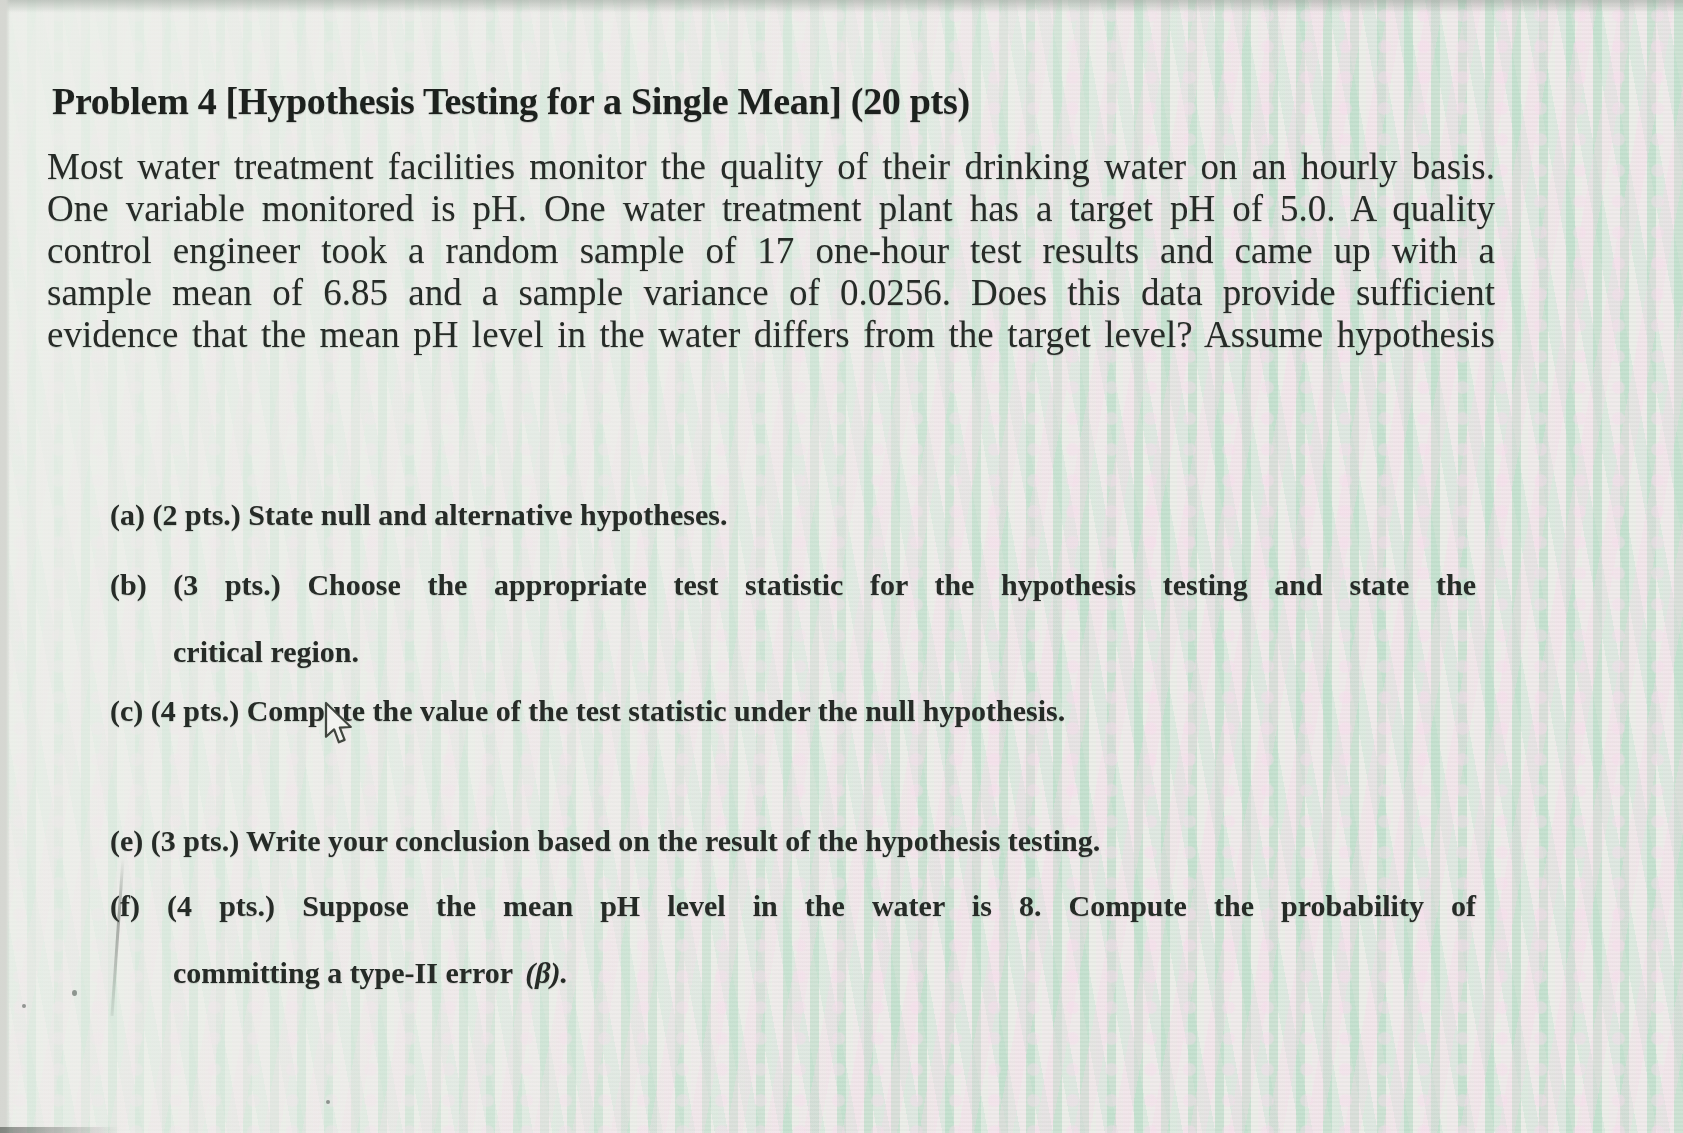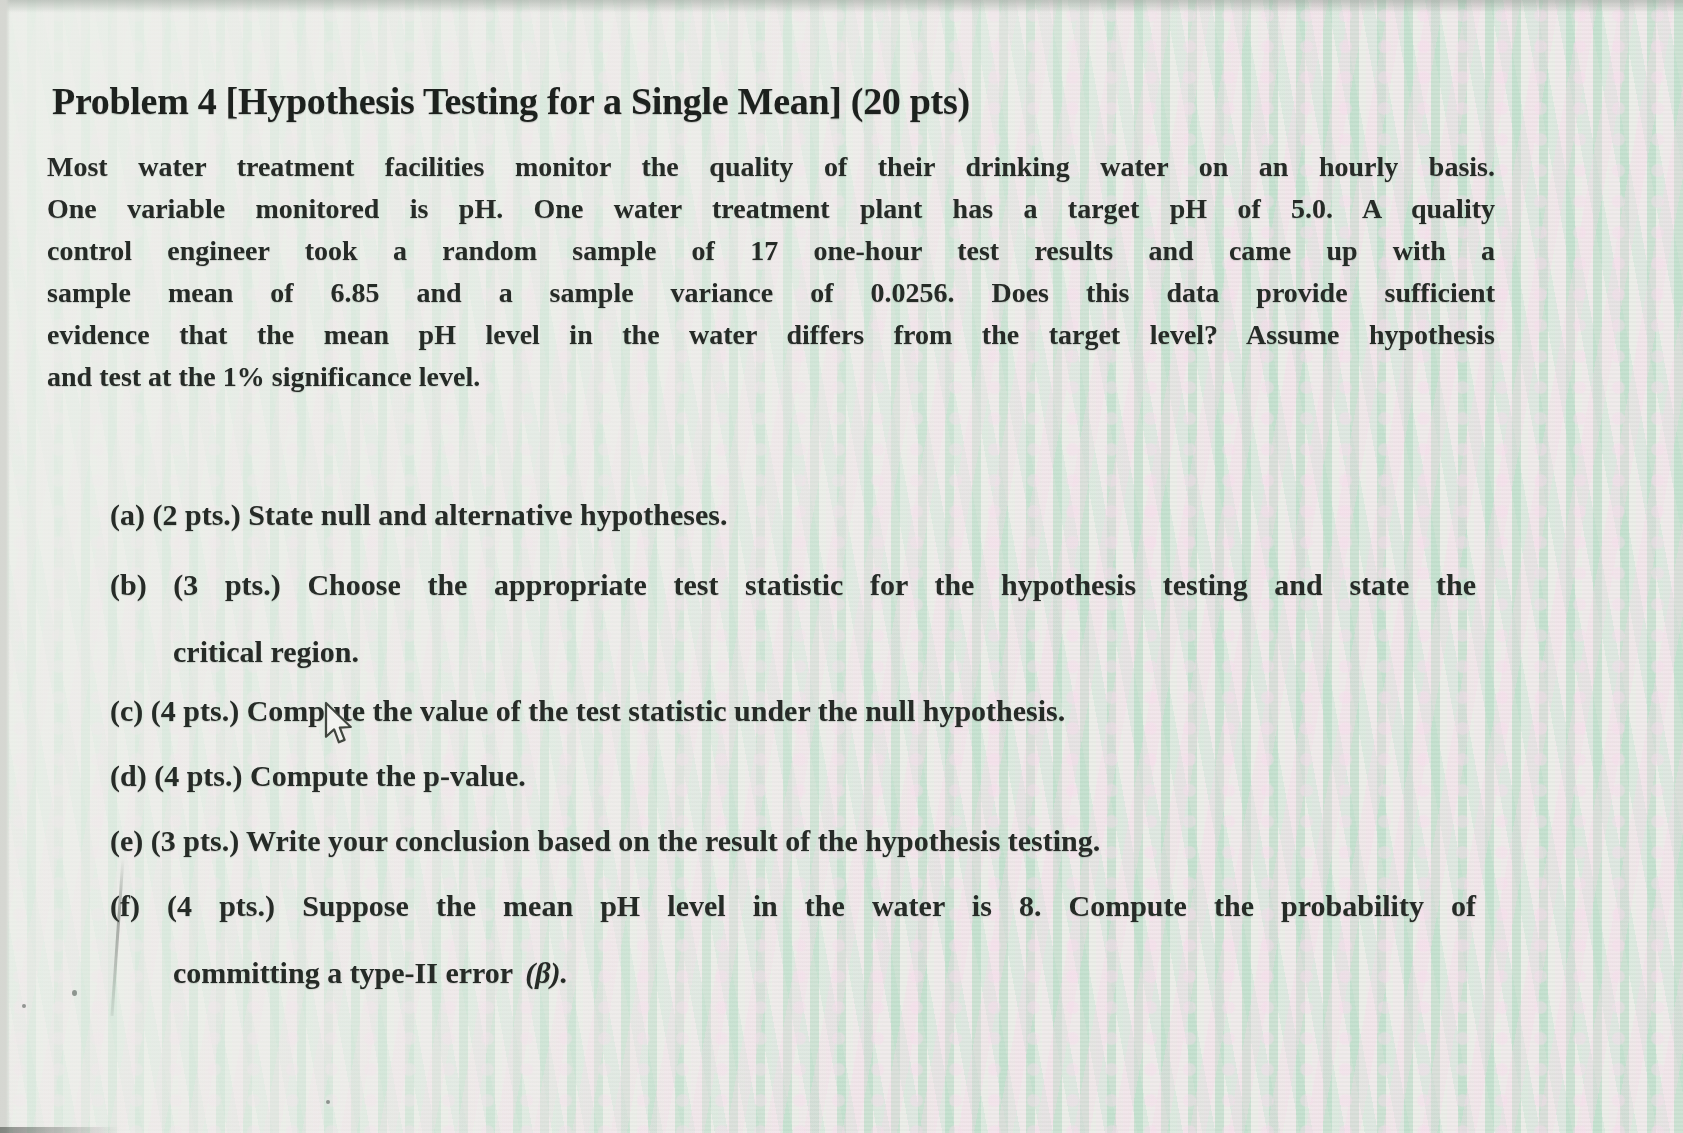--- a/index.html
+++ b/index.html
@@ -35,21 +35,21 @@
     margin:12px;
     font-size:38px;line-height:58px;font-weight:bold;
     letter-spacing:-0.3px;
     color:#1d211e;
     text-shadow:0 1px 1px rgba(60,70,62,0.25);
   }
   .para{
     position:absolute;left:47px;top:146px;width:1448px;
   }
   .pline{
-    font-size:28px;line-height:42px;font-weight:bold;
+    font-size:37px;line-height:42px;font-weight:normal;
     text-shadow:0 1px 1px rgba(60,70,62,0.18);
   }
   .j{text-align:justify;text-align-last:justify;}
   .q{
     position:absolute;left:110px;width:1366px;
   }
   .qline{
     font-size:30px;line-height:46px;font-weight:bold;
     text-shadow:0 1px 1px rgba(60,70,62,0.18);
   }
@@ -79,39 +79,35 @@
 <div class="screen">
 
   <h1 class="title">Problem 4 [Hypothesis Testing for a Single Mean] (20 pts)</h1>
 
   <div class="para">
     <div class="pline j">Most water treatment facilities monitor the quality of their drinking water on an hourly basis.</div>
     <div class="pline j">One variable monitored is pH. One water treatment plant has a target pH of 5.0. A quality</div>
     <div class="pline j">control engineer took a random sample of 17 one-hour test results and came up with a</div>
     <div class="pline j">sample mean of 6.85 and a sample variance of 0.0256. Does this data provide sufficient</div>
     <div class="pline j">evidence that the mean pH level in the water differs from the target level? Assume hypothesis</div>
-    <div class="pline">and test at the 1% significance level.</div>
   </div>
 
   <div class="q" style="top:492px">
     <div class="qline">(a) (2 pts.) State null and alternative hypotheses.</div>
   </div>
 
   <div class="q" style="top:562px">
     <div class="qline j">(b) (3 pts.) Choose the appropriate test statistic for the hypothesis testing and state the</div>
     <div class="qline cont">critical region.</div>
   </div>
 
   <div class="q" style="top:688px">
     <div class="qline">(c) (4 pts.) Compute the value of the test statistic under the null hypothesis.</div>
   </div>
 
-  <div class="q" style="top:753px">
-    <div class="qline">(d) (4 pts.) Compute the p-value.</div>
-  </div>
 
   <div class="q" style="top:818px">
     <div class="qline">(e) (3 pts.) Write your conclusion based on the result of the hypothesis testing.</div>
   </div>
 
   <div class="q" style="top:883px">
     <div class="qline j">(f) (4 pts.) Suppose the mean pH level in the water is 8. Compute the probability of</div>
     <div class="qline cont"><span>committing a type-II error</span><span class="beta">(β).</span></div>
   </div>
 

